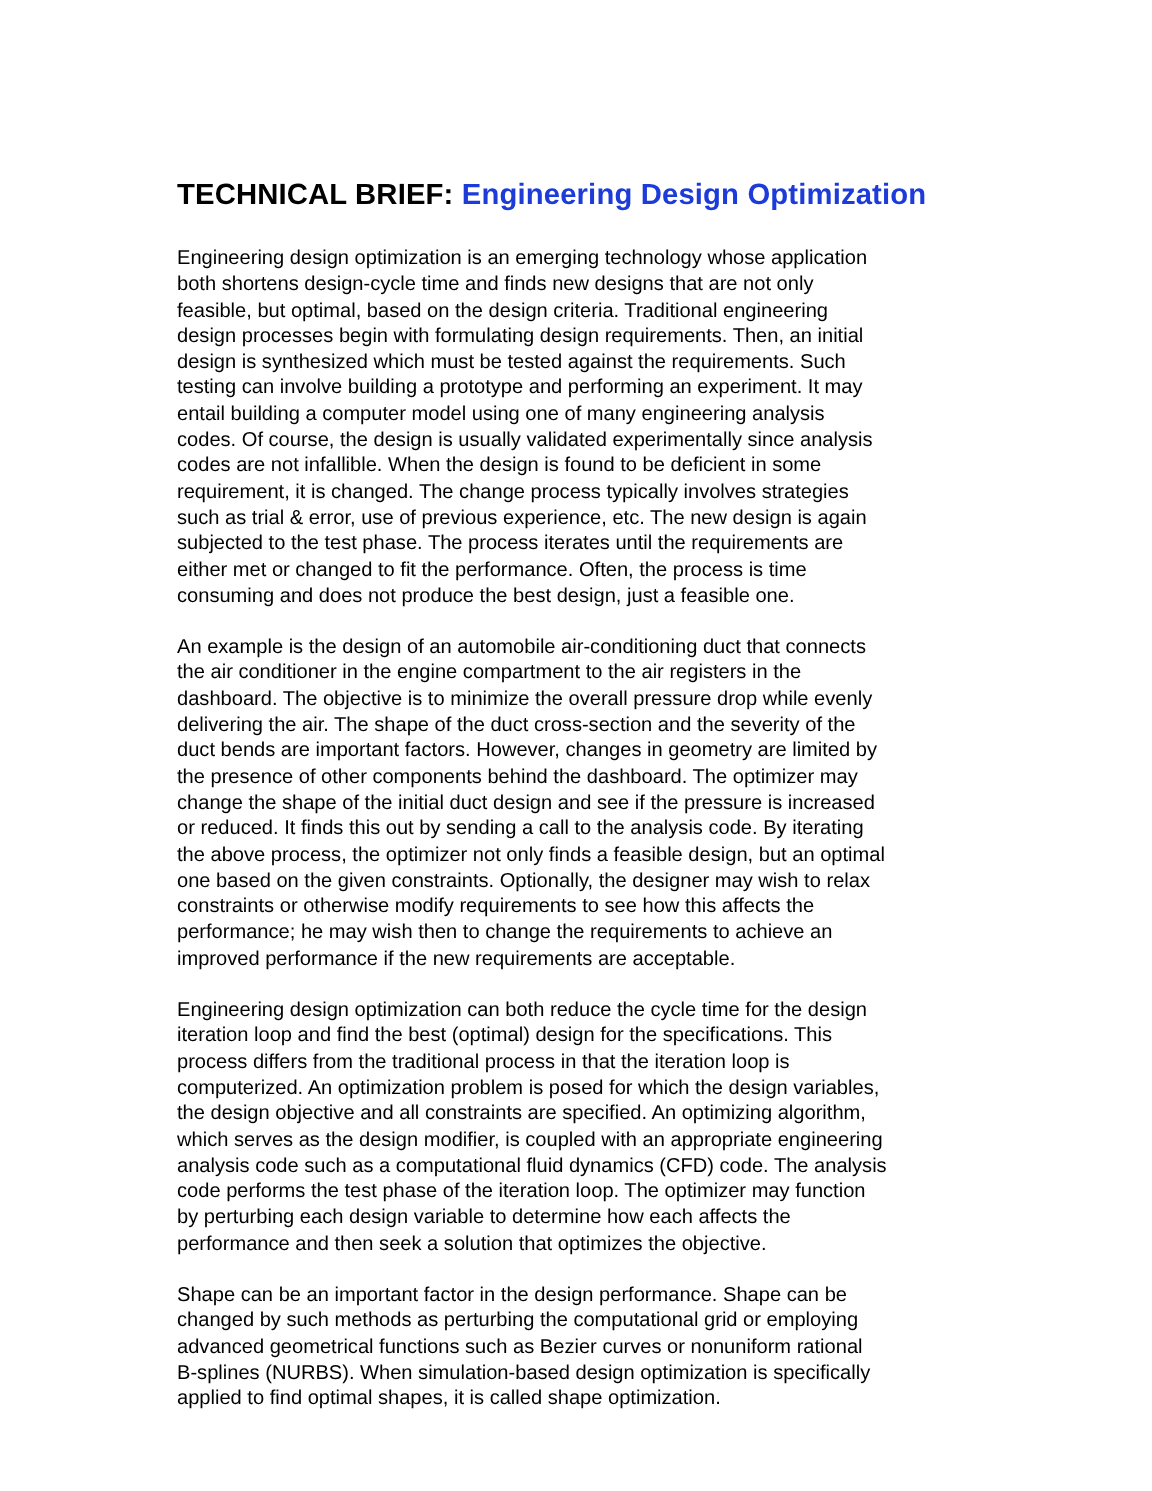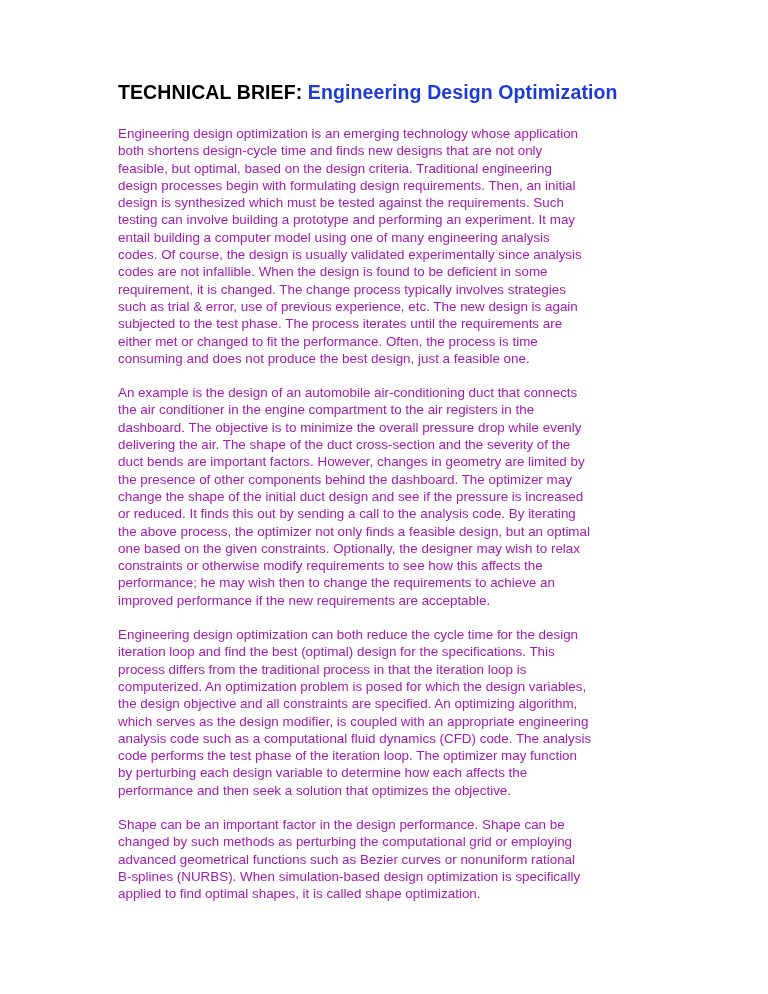--- a/index.html
+++ b/index.html
@@ -6,42 +6,42 @@
     margin: 0;
     padding: 0;
     background: #ffffff;
   }
   .page {
     position: relative;
     width: 768px;
     height: 994px;
     background: #ffffff;
     box-sizing: border-box;
-    padding: 80px 105px 0 118px;
+    padding: 118px 105px 0 118px;
     font-family: "Liberation Sans", "DejaVu Sans", sans-serif;
     overflow: hidden;
   }
   .doc-title {
     margin: 0 0 21px 0;
     font-size: 19.5px;
     line-height: 24px;
     font-weight: bold;
     color: #000000;
     letter-spacing: 0.1px;
     white-space: nowrap;
   }
   .doc-title .title-highlight {
     color: #1c3bd9;
   }
   .body-copy p {
     margin: 0 0 17px 0;
     max-width: 545px;
     font-size: 13.4px;
     line-height: 17.3px;
-    color: #a21caf;
+    color: #000000;
     white-space: pre-line;
     text-align: left;
   }
 </style>
 </head>
 <body>
 
 <div class="page">
   <h1 class="doc-title"><span class="title-prefix">TECHNICAL BRIEF: </span><span class="title-highlight">Engineering Design Optimization</span></h1>
 

